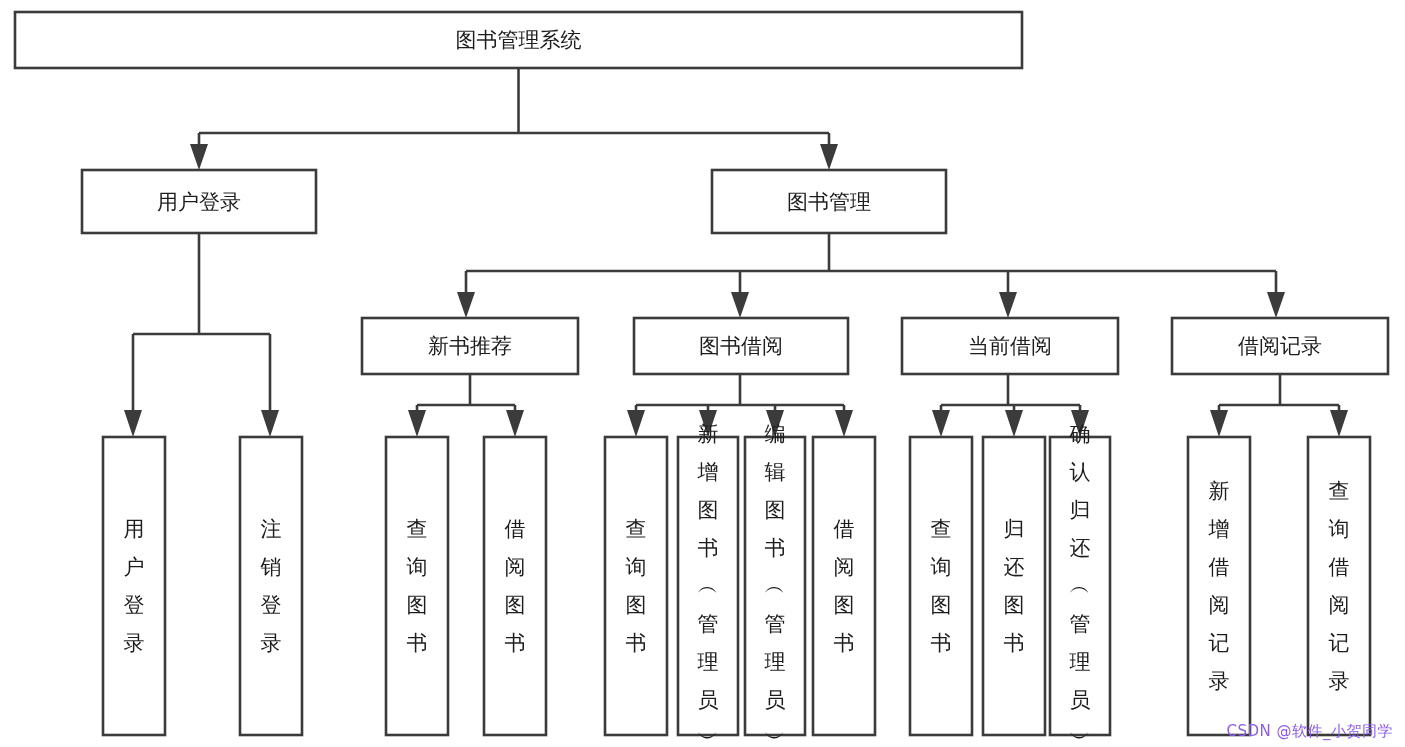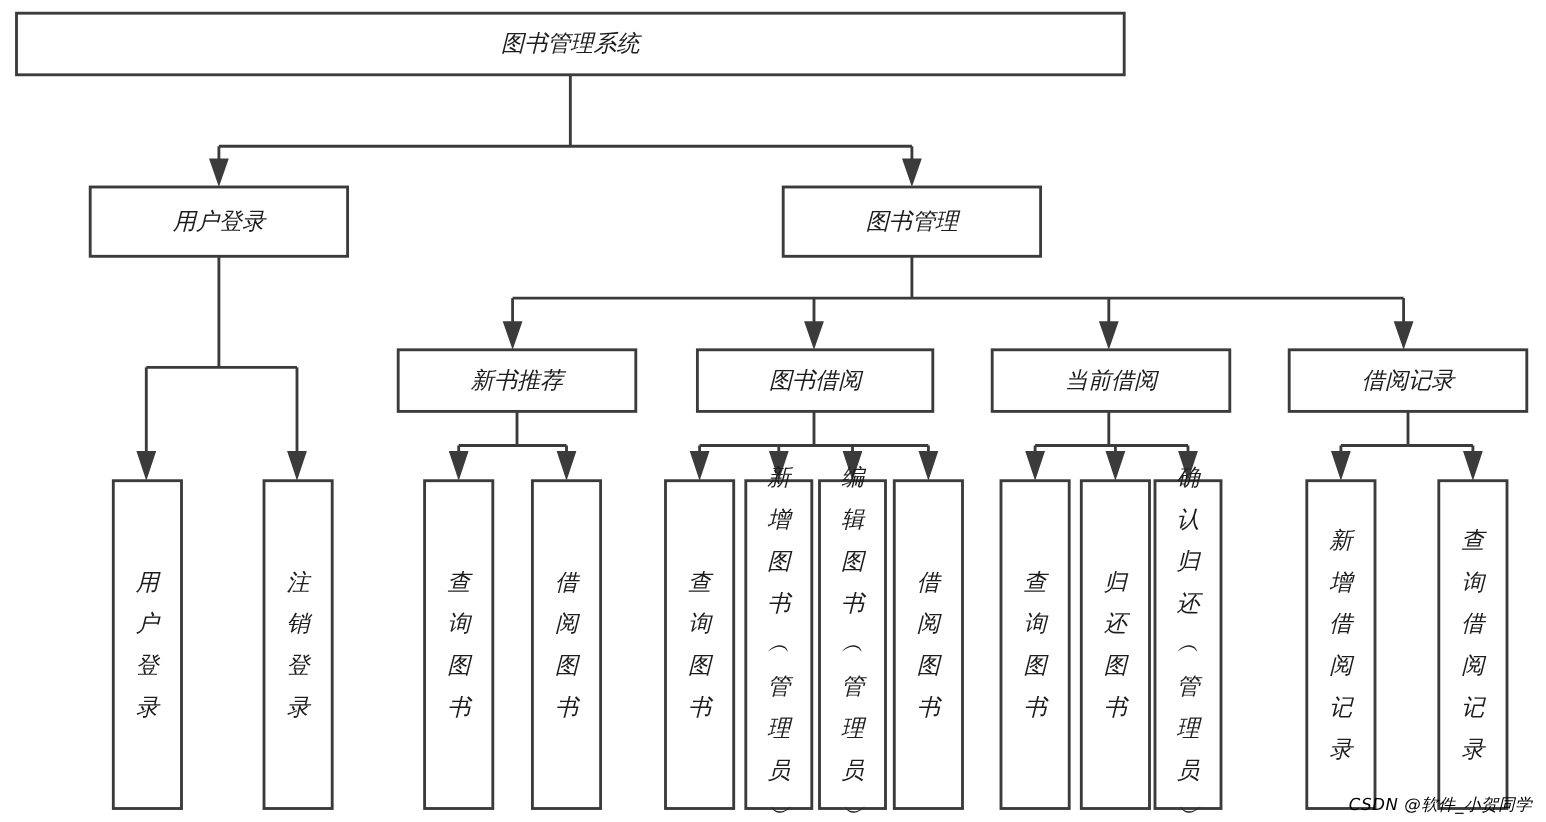--- a/index.html
+++ b/index.html
@@ -10,21 +10,20 @@
   }
   body {
     font-family: "DejaVu Sans", "Liberation Sans", sans-serif;
   }
   #diagram-root {
     position: relative;
     width: 1405px;
     height: 747px;
     background: #ffffff;
     overflow: hidden;
-    font-style: italic;
   }
   svg.diagram-canvas {
     position: absolute;
     left: 0;
     top: 0;
     width: 1405px;
     height: 747px;
     display: block;
   }
   .node-box {
@@ -54,21 +53,21 @@
     font-family: "DejaVu Sans", "Liberation Sans", sans-serif;
     font-size: 21px;
     text-anchor: middle;
   }
   .watermark-text {
     position: absolute;
     right: 12px;
     bottom: 6px;
     font-family: "DejaVu Sans", "Liberation Sans", sans-serif;
     font-size: 15px;
-    color: #000000;
+    color: #8b5cf6;
     white-space: nowrap;
     letter-spacing: 0.5px;
     pointer-events: none;
   }
 </style>
 </head>
 <body>
 
 <div id="diagram-root">
 

